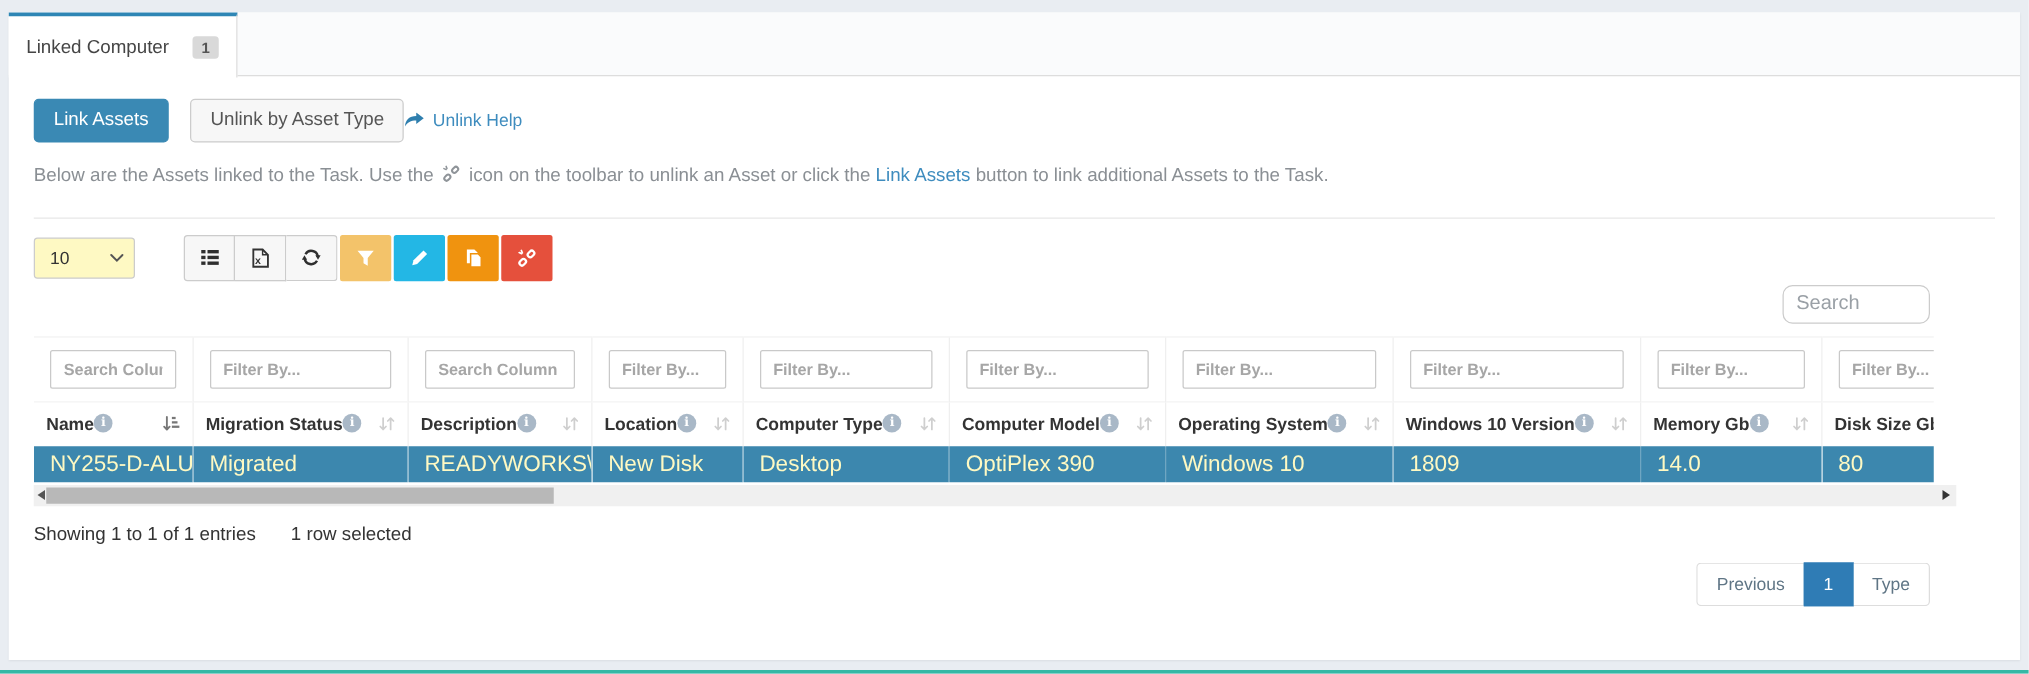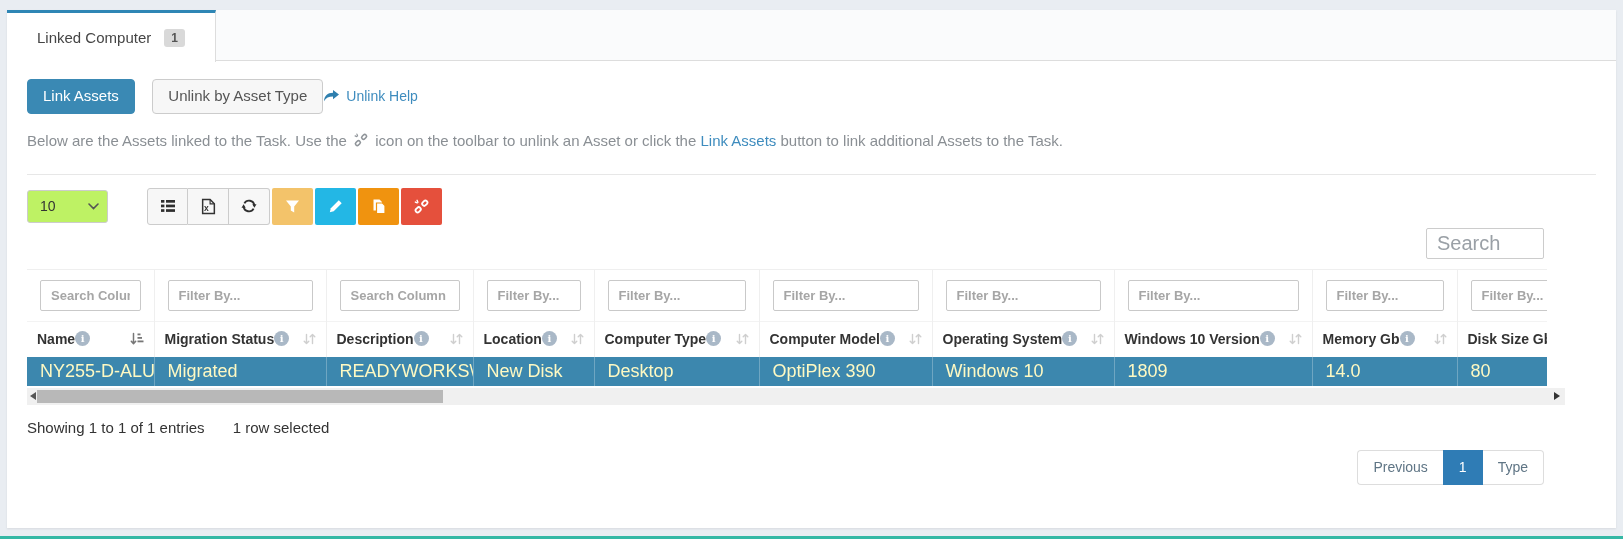--- a/index.html
+++ b/index.html
@@ -9,21 +9,21 @@
     background:#e9edf2; font-family:"Liberation Sans", sans-serif;
   }
   .card {
     position:absolute; left:7px; top:10px; width:1609px; height:518px;
     background:#fff; box-shadow:0 1px 2px rgba(0,0,0,.08);
   }
   
   .tabs { height:51px; border-bottom:1px solid #ddd; background:#fafbfc; position:relative; }
   .tab {
     position:absolute; left:0; top:0; height:52px; z-index:2;
-    display:inline-flex; align-items:center; gap:13px; padding:0 30px;
+    display:inline-flex; align-items:center; gap:19px; padding:0 14px;
     background:#fff; border-top:3px solid var(--tab_accent,#2e86b5);
     border-right:1px solid #ddd; font-size:15px; color:#454545; cursor:pointer;
   }
   .badge {
     background:#d9d9d9; color:#555; font-size:12px; font-weight:bold;
     padding:2px 7px; border-radius:3px;
   }
   .body { padding:18px 20px 0; }
   
   .actions-row { display:flex; justify-content:flex-start; align-items:center; }
@@ -38,42 +38,42 @@
   
   .description { margin:16px 0 0; color:#8a8f94; font-size:15px; line-height:22px; }
   .description .inline-icon { display:inline-block; vertical-align:-2px; margin:0 2px; }
   .inline-link { color:var(--link,#3e8cbe); text-decoration:none; }
   .divider { border:none; border-top:1px solid #e7e7e7; margin:20px 0 13px; }
   
   .toolbar { display:flex; align-items:flex-start; }
   .select-wrap { position:relative; width:81px; height:33px; margin-top:2px; }
   .select-wrap select {
     width:100%; height:100%; appearance:none; -webkit-appearance:none;
-    border:1px solid #ccc; border-radius:3px; background:#bef264;
+    border:1px solid #ccc; border-radius:3px; background:#fef9c3;
     font-size:14px; color:#333; padding:0 24px 0 12px; font-family:inherit; cursor:pointer;
   }
   .select-wrap .chev { position:absolute; right:9px; top:13px; pointer-events:none; line-height:0; }
   .btn-group { margin-left:39px; display:flex; }
   .tool-btn {
     width:41px; height:37px; display:inline-flex; align-items:center; justify-content:center;
     cursor:pointer; padding:0; line-height:0;
   }
   .tool-light { background:#f7f7f7; border:1px solid #ccc; border-left-width:0; }
   .btn-group .tool-light:first-child { border-left-width:1px; border-radius:3px 0 0 3px; }
   .btn-group .tool-light:last-child { border-radius:0 3px 3px 0; }
   .tool-color { border:none; border-radius:2px; margin-left:2px; }
   .tool-filter { background:var(--filter_button,#f3c36a); }
   .tool-edit   { background:var(--edit_button,#23b7e5); }
   .tool-copy   { background:var(--copy_button,#f0930f); }
   .tool-unlink { background:var(--unlink_button,#e5503c); }
   
   .search-row { display:flex; justify-content:flex-end; margin:3px 52px 0 0; }
   .search-input {
-    width:118px; height:31px; border:1px solid #ccc; border-radius:2px;
-    padding:0 10px; font-size:20px; color:#333; font-family:inherit;
+    width:118px; height:31px; border:1px solid #ccc; border-radius:8px;
+    padding:0 10px; font-size:16px; color:#333; font-family:inherit;
   }
   .search-input::placeholder { color:#9aa0a6; }
   
   .grid-clip { margin-top:10px; width:1520px; overflow:hidden; }
   table.grid { border-collapse:collapse; table-layout:fixed; width:1580px; }
   .filter-row td { border-top:1px solid #efefef; border-left:1px solid #efefef; padding:10px 13px; }
   .filter-row td:first-child { border-left:none; }
   .filter-input {
     width:100%; height:31px; border:1px solid #c9c9c9; border-radius:2px;
     padding:0 10px; font-size:13px; font-weight:bold; color:#555; font-family:inherit;

